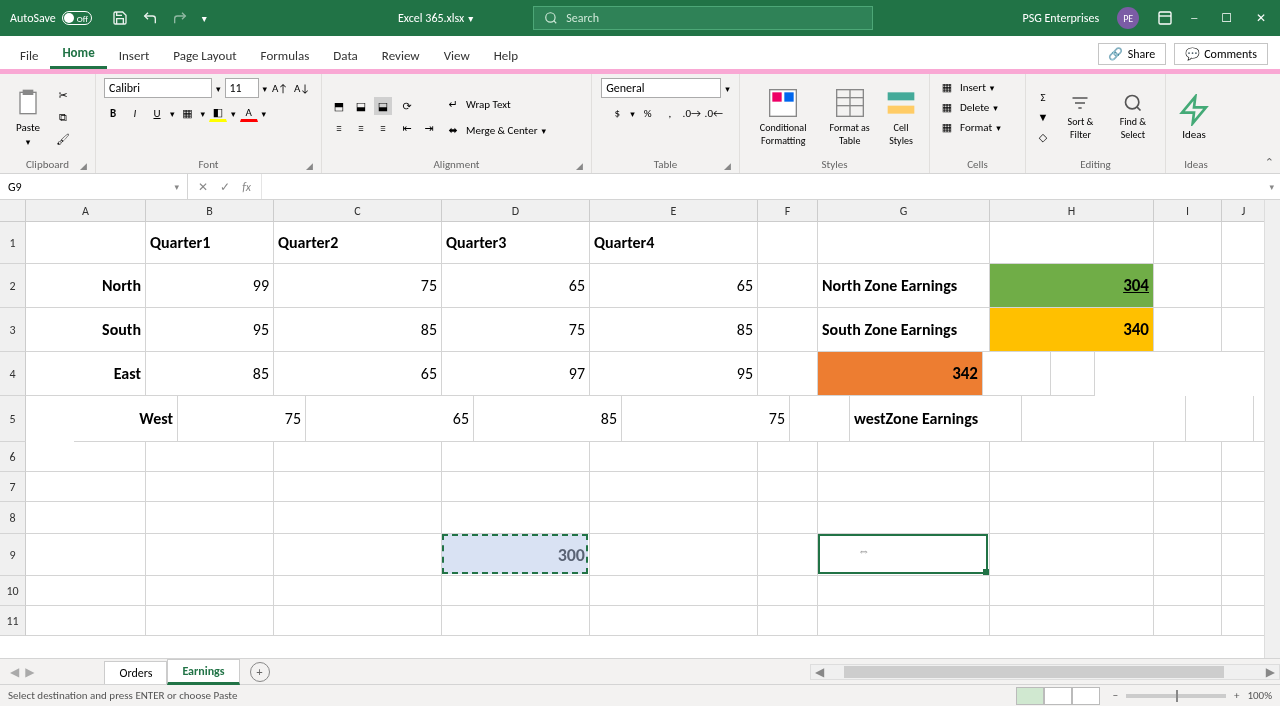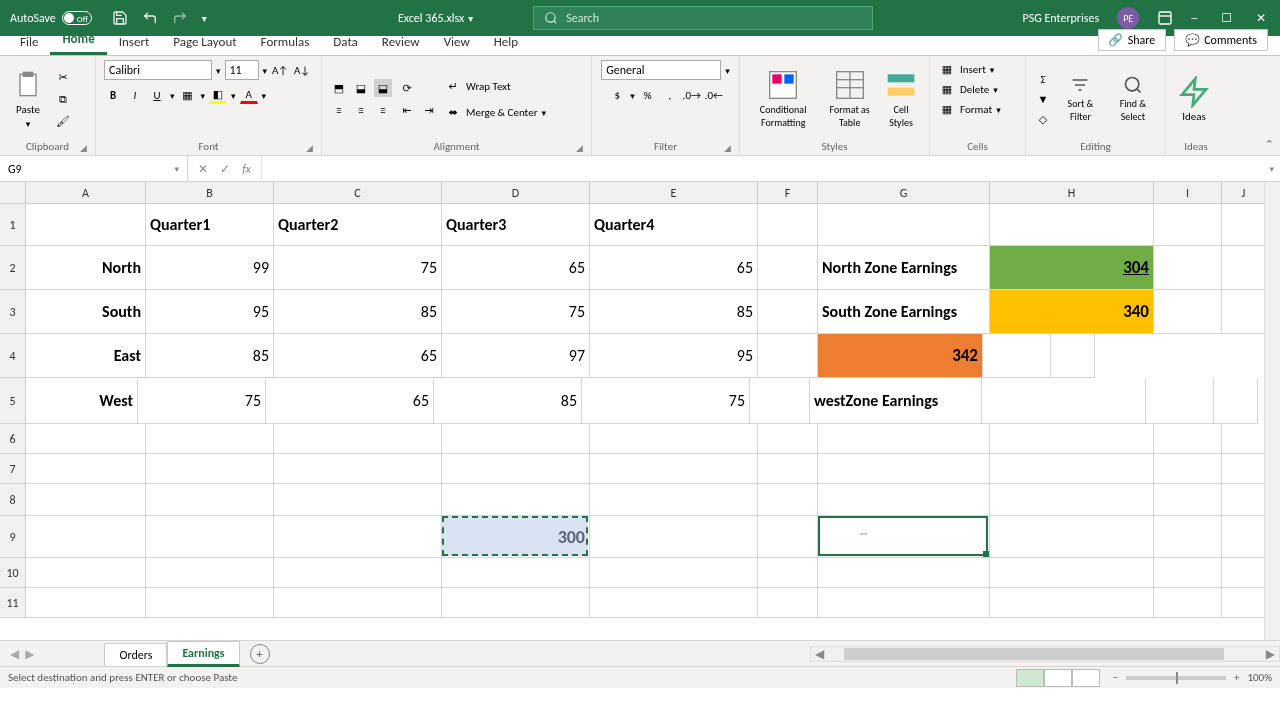--- a/index.html
+++ b/index.html
@@ -14,21 +14,21 @@
 .qat { display: flex; gap: 14px; padding: 0 10px; align-items: center; }
 .qat-icon { width: 16px; height: 16px; opacity: 0.9; }
 .title-center { flex: 1; display: flex; justify-content: center; gap: 60px; align-items: center; }
 .filename { display: flex; align-items: center; gap: 4px; padding-left: 46px; }
 .searchbar { width: 340px; height: 24px; background: #2f8257; border: 1px solid #4da777; display: flex; align-items: center; padding: 0 10px; gap: 8px; color: #cfe8d8; }
 .title-right { display: flex; align-items: center; gap: 18px; padding: 0 14px; }
 .avatar { width: 22px; height: 22px; border-radius: 50%; background: #7b5ca5; color: #fff; font-size: 10px; display: flex; align-items: center; justify-content: center; }
 .win-btns { display: flex; gap: 24px; }
 
 
-.tabs { height: 20px; background: #fff; border-bottom: 1px solid #f9a8d4; display: flex; align-items: flex-end; padding-left: 8px; font-size: 13px; }
+.tabs { height: 38px; background: #fff; border-bottom: 5px solid #f9a8d4; display: flex; align-items: flex-end; padding-left: 8px; font-size: 13px; }
 .tab { padding: 6px 12px; color: #333; cursor: pointer; }
 .tab.active { color: #217346; border-bottom: 3px solid #217346; font-weight: 600; }
 .tabs-right { margin-left: auto; display: flex; gap: 8px; padding-right: 12px; padding-bottom: 4px; }
 .tbtn { border: 1px solid #c5c5c5; background: #fff; padding: 3px 10px; font-size: 12px; display: flex; align-items: center; gap: 4px; }
 
 
 .ribbon { height: 100px; background: #f3f2f1; border-bottom: 1px solid #d4d4d4; display: flex; font-size: 11px; position: relative; }
 .group { border-right: 1px solid #e1dfdd; display: flex; flex-direction: column; padding: 4px 8px 0; }
 .group-body { flex: 1; display: flex; align-items: center; gap: 6px; }
 .group-label { text-align: center; color: #666; font-size: 11px; padding: 2px 0; position: relative; }
@@ -249,21 +249,21 @@
         </div>
       <div class="minirow">
         <span class="sq">$</span>
           <span style="font-size:9px">▾</span>
         <span class="sq">%</span>
         <span class="sq">,</span>
         <span class="sq">.0→</span>
         <span class="sq">.0←</span>
       </div>
     </div>
-    <div class="group-label"><span>Filter</span><span class="launcher">◢</span></div>
+    <div class="group-label"><span>Table</span><span class="launcher">◢</span></div>
   </div>
 
   <div class="group" style="width:190px">
     <div class="group-body">
       <div class="rbtn">
           <svg class="ricon-lg" viewBox="0 0 24 24">
             <rect x="2" y="2" width="20" height="20" fill="#fff" stroke="#888"></rect>
             <rect x="4" y="4" width="7" height="7" fill="#e06"></rect>
             <rect x="13" y="4" width="7" height="7" fill="#06e"></rect>
           </svg>
@@ -431,21 +431,21 @@
         <div class="cell r" style="width: 128px; height: 44px; font-size: 16px;">85</div>
         <div class="cell r" style="width: 168px; height: 44px; font-size: 16px;">65</div>
         <div class="cell r" style="width: 148px; height: 44px; font-size: 16px;">97</div>
         <div class="cell r" style="width: 168px; height: 44px; font-size: 16px;">95</div>
         <div class="cell" style="width: 60px; height: 44px;"></div>
         <div class="cell bold r" style="width: 165px; height: 44px; background: rgb(237, 125, 49); font-size: 17px;">342</div>
         <div class="cell" style="width: 68px; height: 44px;"></div>
         <div class="cell" style="width: 44px; height: 44px;"></div>
       </div>
       <div class="row">
-        <div class="cell bold r" style="width: 112px; height: 46px; font-size: 16px;">West</div>
+        <div class="cell bold r" style="width: 104px; height: 46px; font-size: 16px; margin-left: 48px;">West</div>
         <div class="cell r" style="width: 128px; height: 46px; font-size: 16px;">75</div>
         <div class="cell r" style="width: 168px; height: 46px; font-size: 16px;">65</div>
         <div class="cell r" style="width: 148px; height: 46px; font-size: 16px;">85</div>
         <div class="cell r" style="width: 168px; height: 46px; font-size: 16px;">75</div>
         <div class="cell" style="width: 60px; height: 46px;"></div>
         <div class="cell bold" style="width: 172px; height: 46px; font-size: 16px;">westZone Earnings</div>
         <div class="cell" style="width: 164px; height: 46px;"></div>
         <div class="cell" style="width: 68px; height: 46px;"></div>
         <div class="cell" style="width: 44px; height: 46px;"></div>
       </div>

